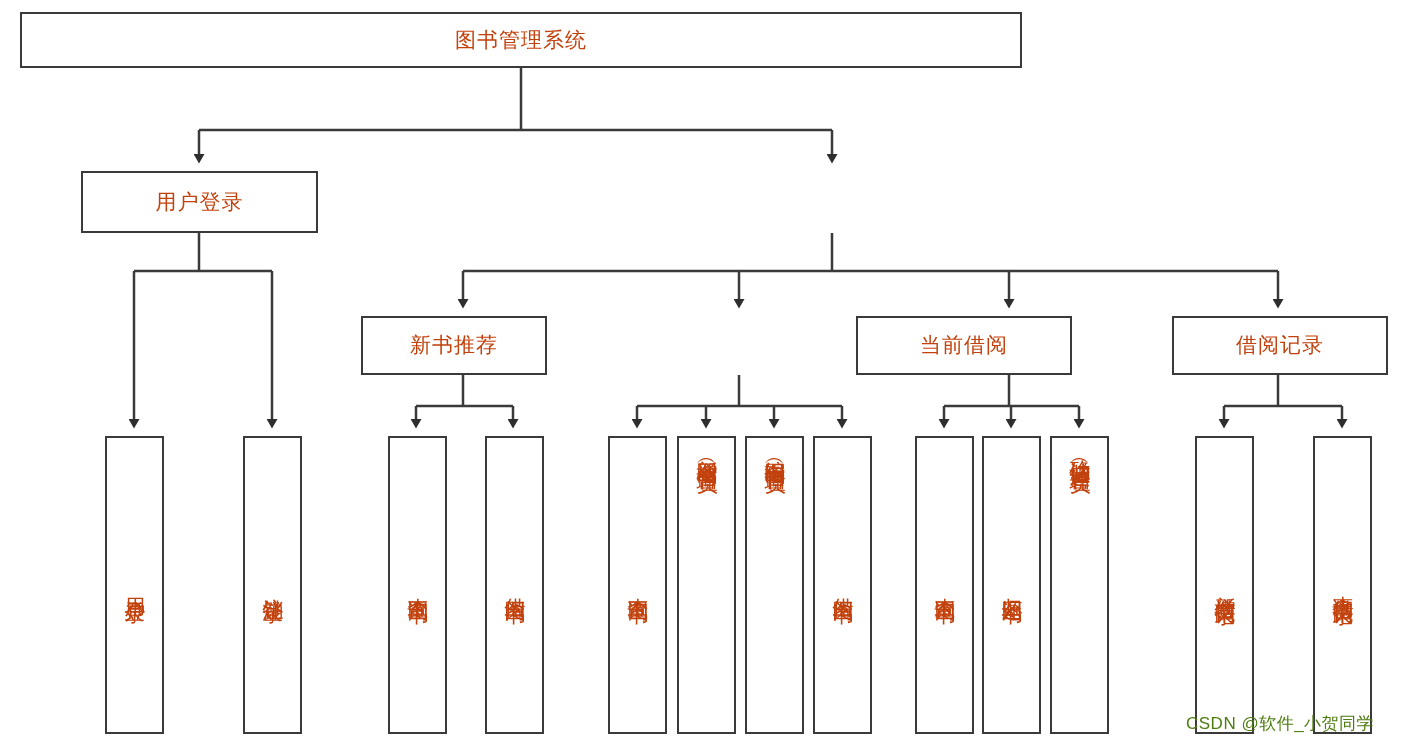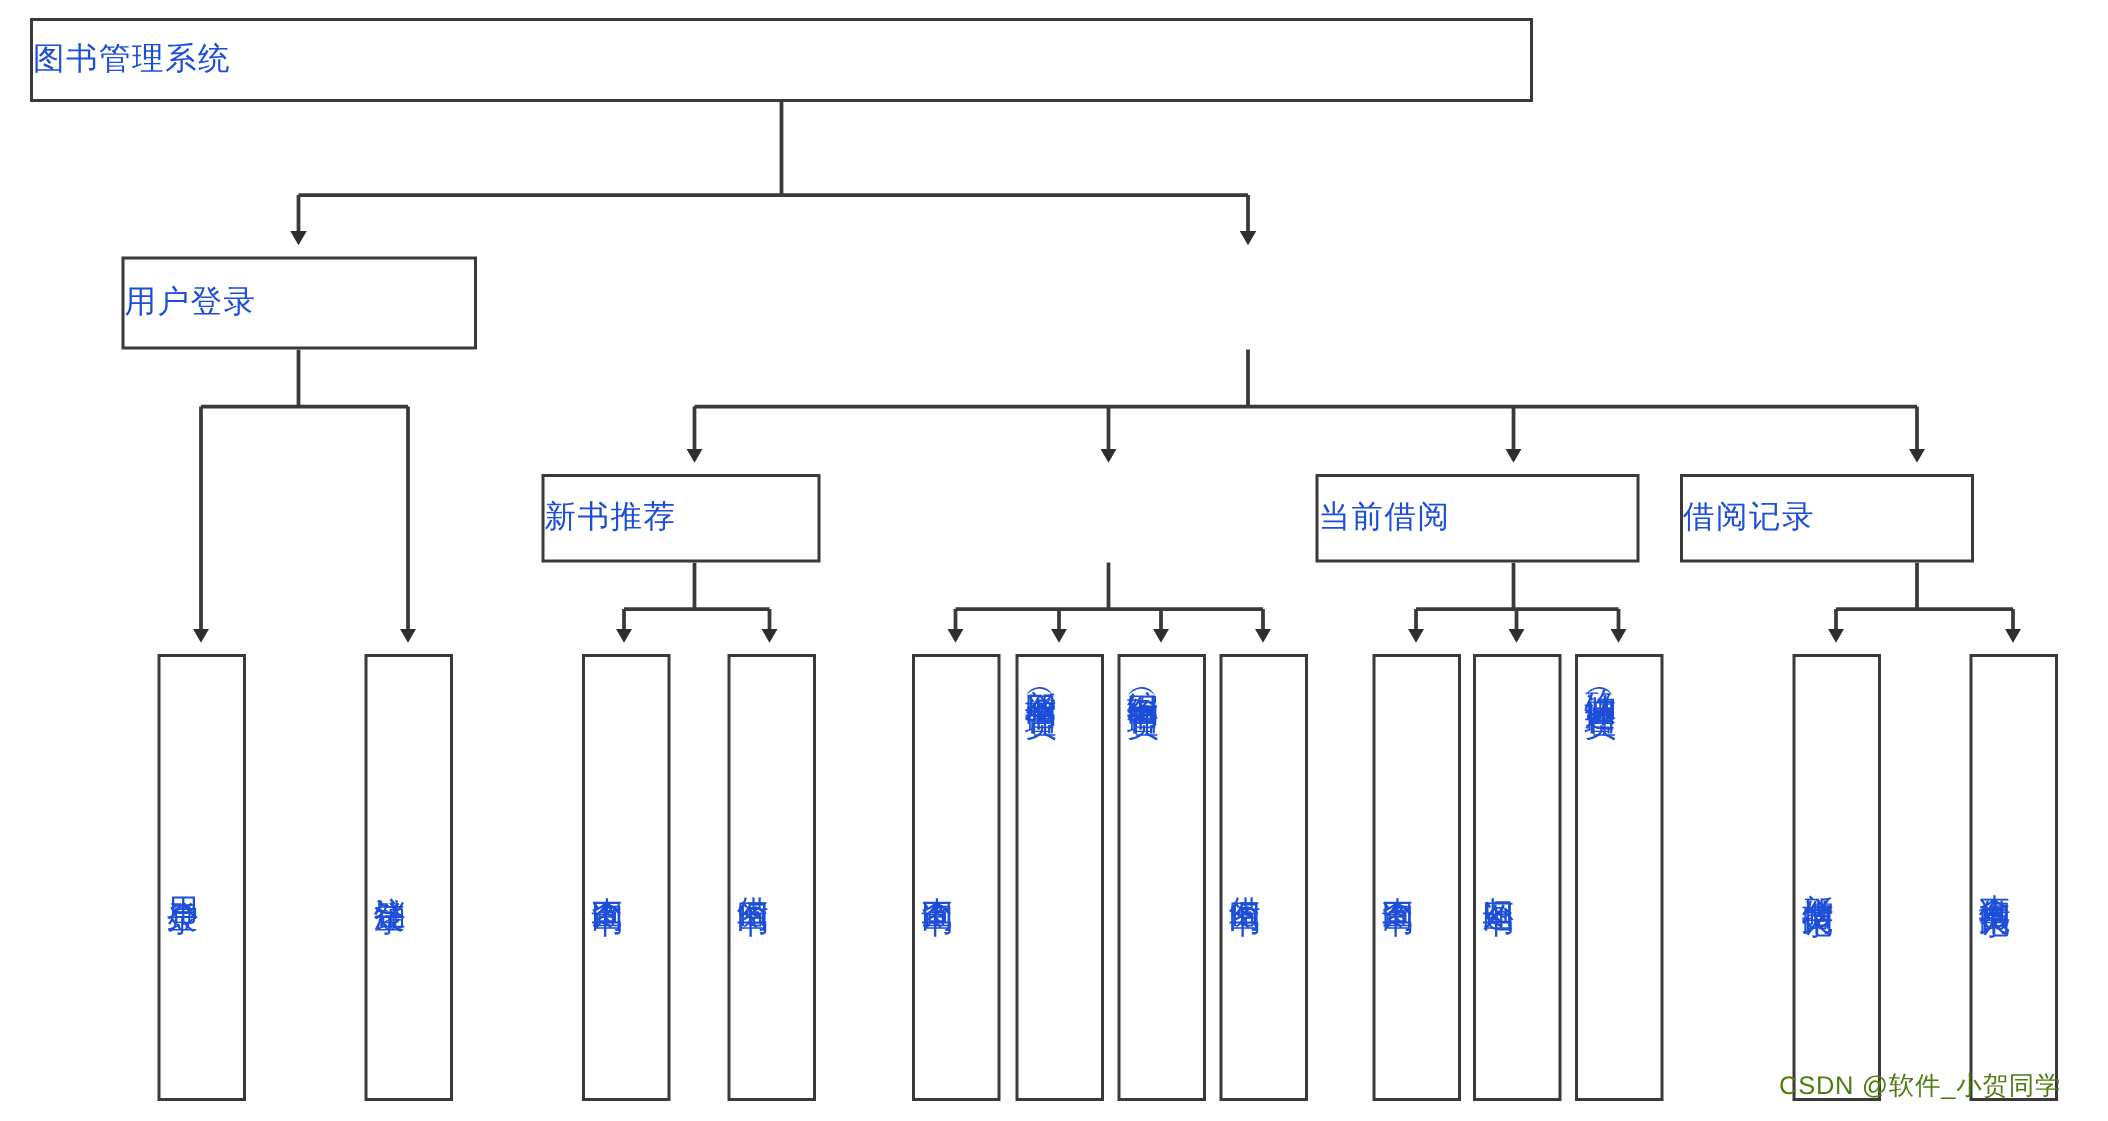--- a/index.html
+++ b/index.html
@@ -24,22 +24,22 @@
     width: 1405px;
     height: 747px;
   }
   .node {
     position: absolute;
     box-sizing: border-box;
     border: 2.5px solid #3a3a3a;
     background: #ffffff;
     display: flex;
     align-items: center;
-    justify-content: flex-start;
-    color: #1d4ed8;
+    justify-content: center;
+    color: #c2410c;
     z-index: 2;
   }
   .node .label {
     display: block;
     text-align: center;
     line-height: 1.15;
   }
   .node.horizontal .label {
     font-size: 21px;
     letter-spacing: 1px;
@@ -138,24 +138,24 @@
     <span class="label">图书管理系统</span>
   </div>
 
   <div class="node horizontal" style="left:81px; top:171px; width:237px; height:62px;">
     <span class="label">用户登录</span>
   </div>
 
   <div class="node horizontal" style="left:361px; top:316px; width:186px; height:59px;">
     <span class="label">新书推荐</span>
   </div>
-  <div class="node horizontal" style="left:877px; top:316px; width:216px; height:59px;">
+  <div class="node horizontal" style="left:856px; top:316px; width:216px; height:59px;">
     <span class="label">当前借阅</span>
   </div>
-  <div class="node horizontal" style="left:1120px; top:316px; width:196px; height:59px;">
+  <div class="node horizontal" style="left:1172px; top:316px; width:216px; height:59px;">
     <span class="label">借阅记录</span>
   </div>
 
   <div class="node vertical mid" style="left:105px; top:436px; width:59px; height:298px;">
     <span class="label">用户登录</span>
   </div>
   <div class="node vertical mid" style="left:243px; top:436px; width:59px; height:298px;">
     <span class="label">注销登录</span>
   </div>
 

